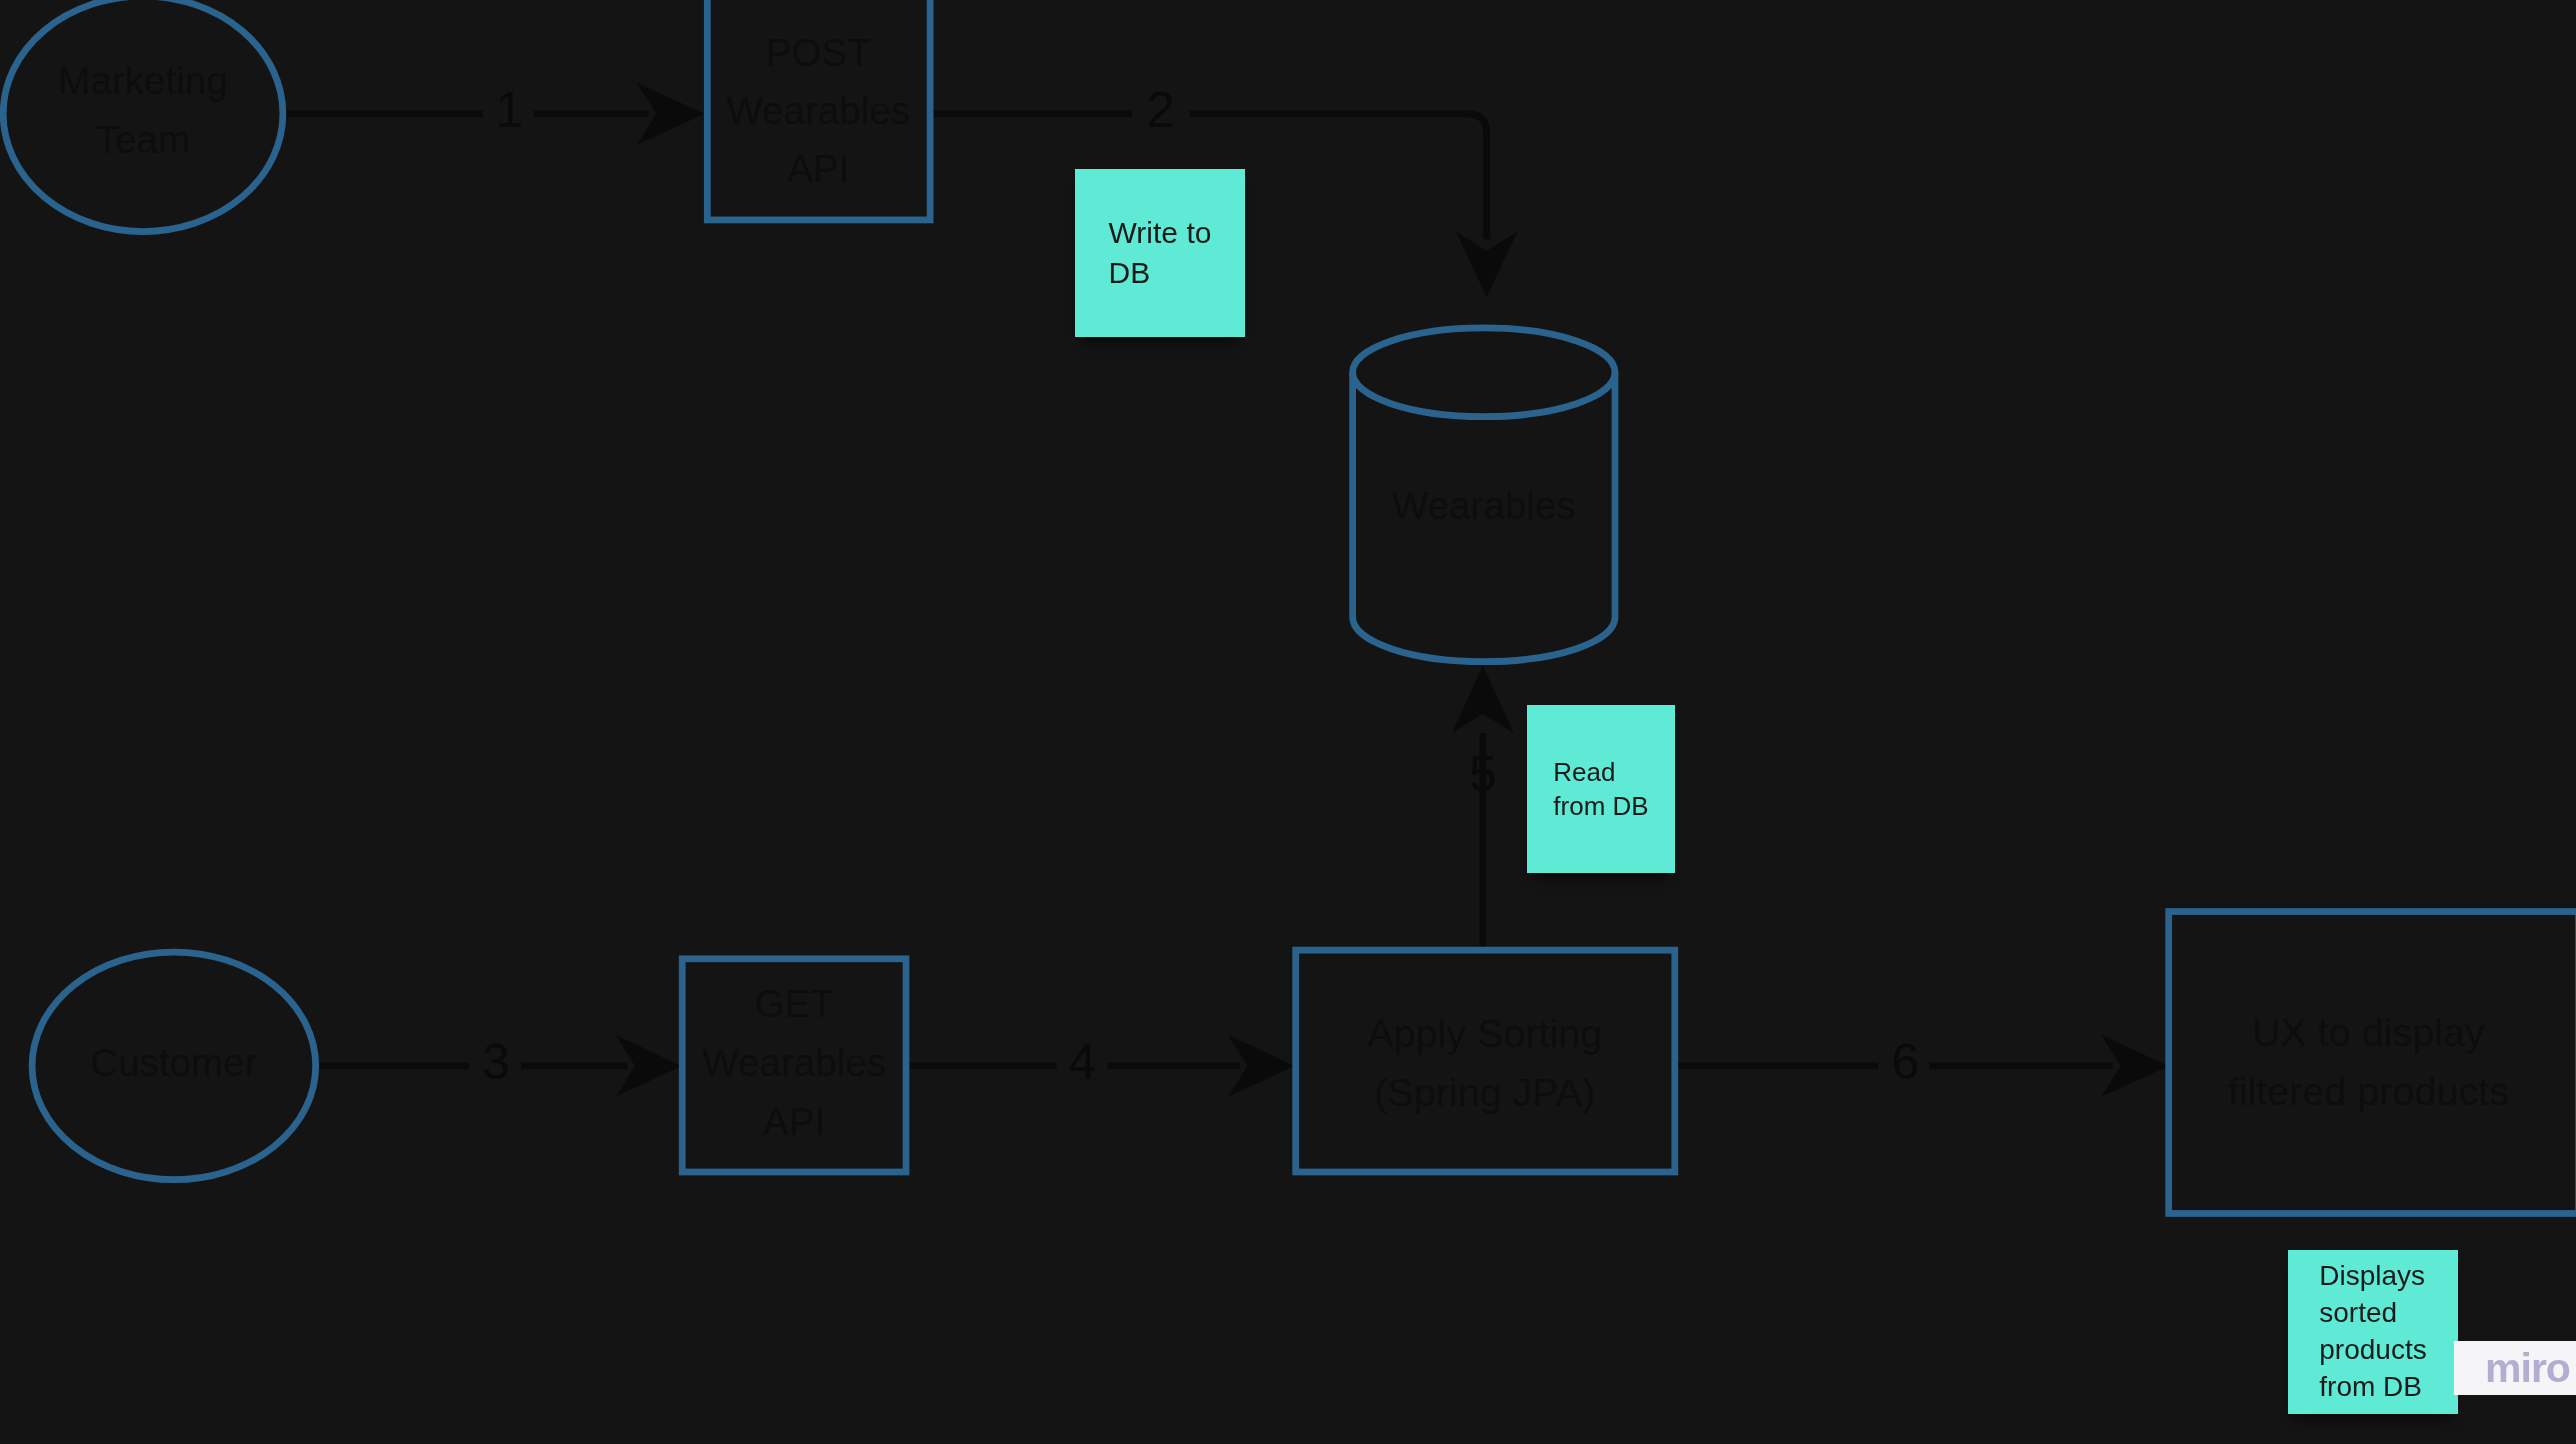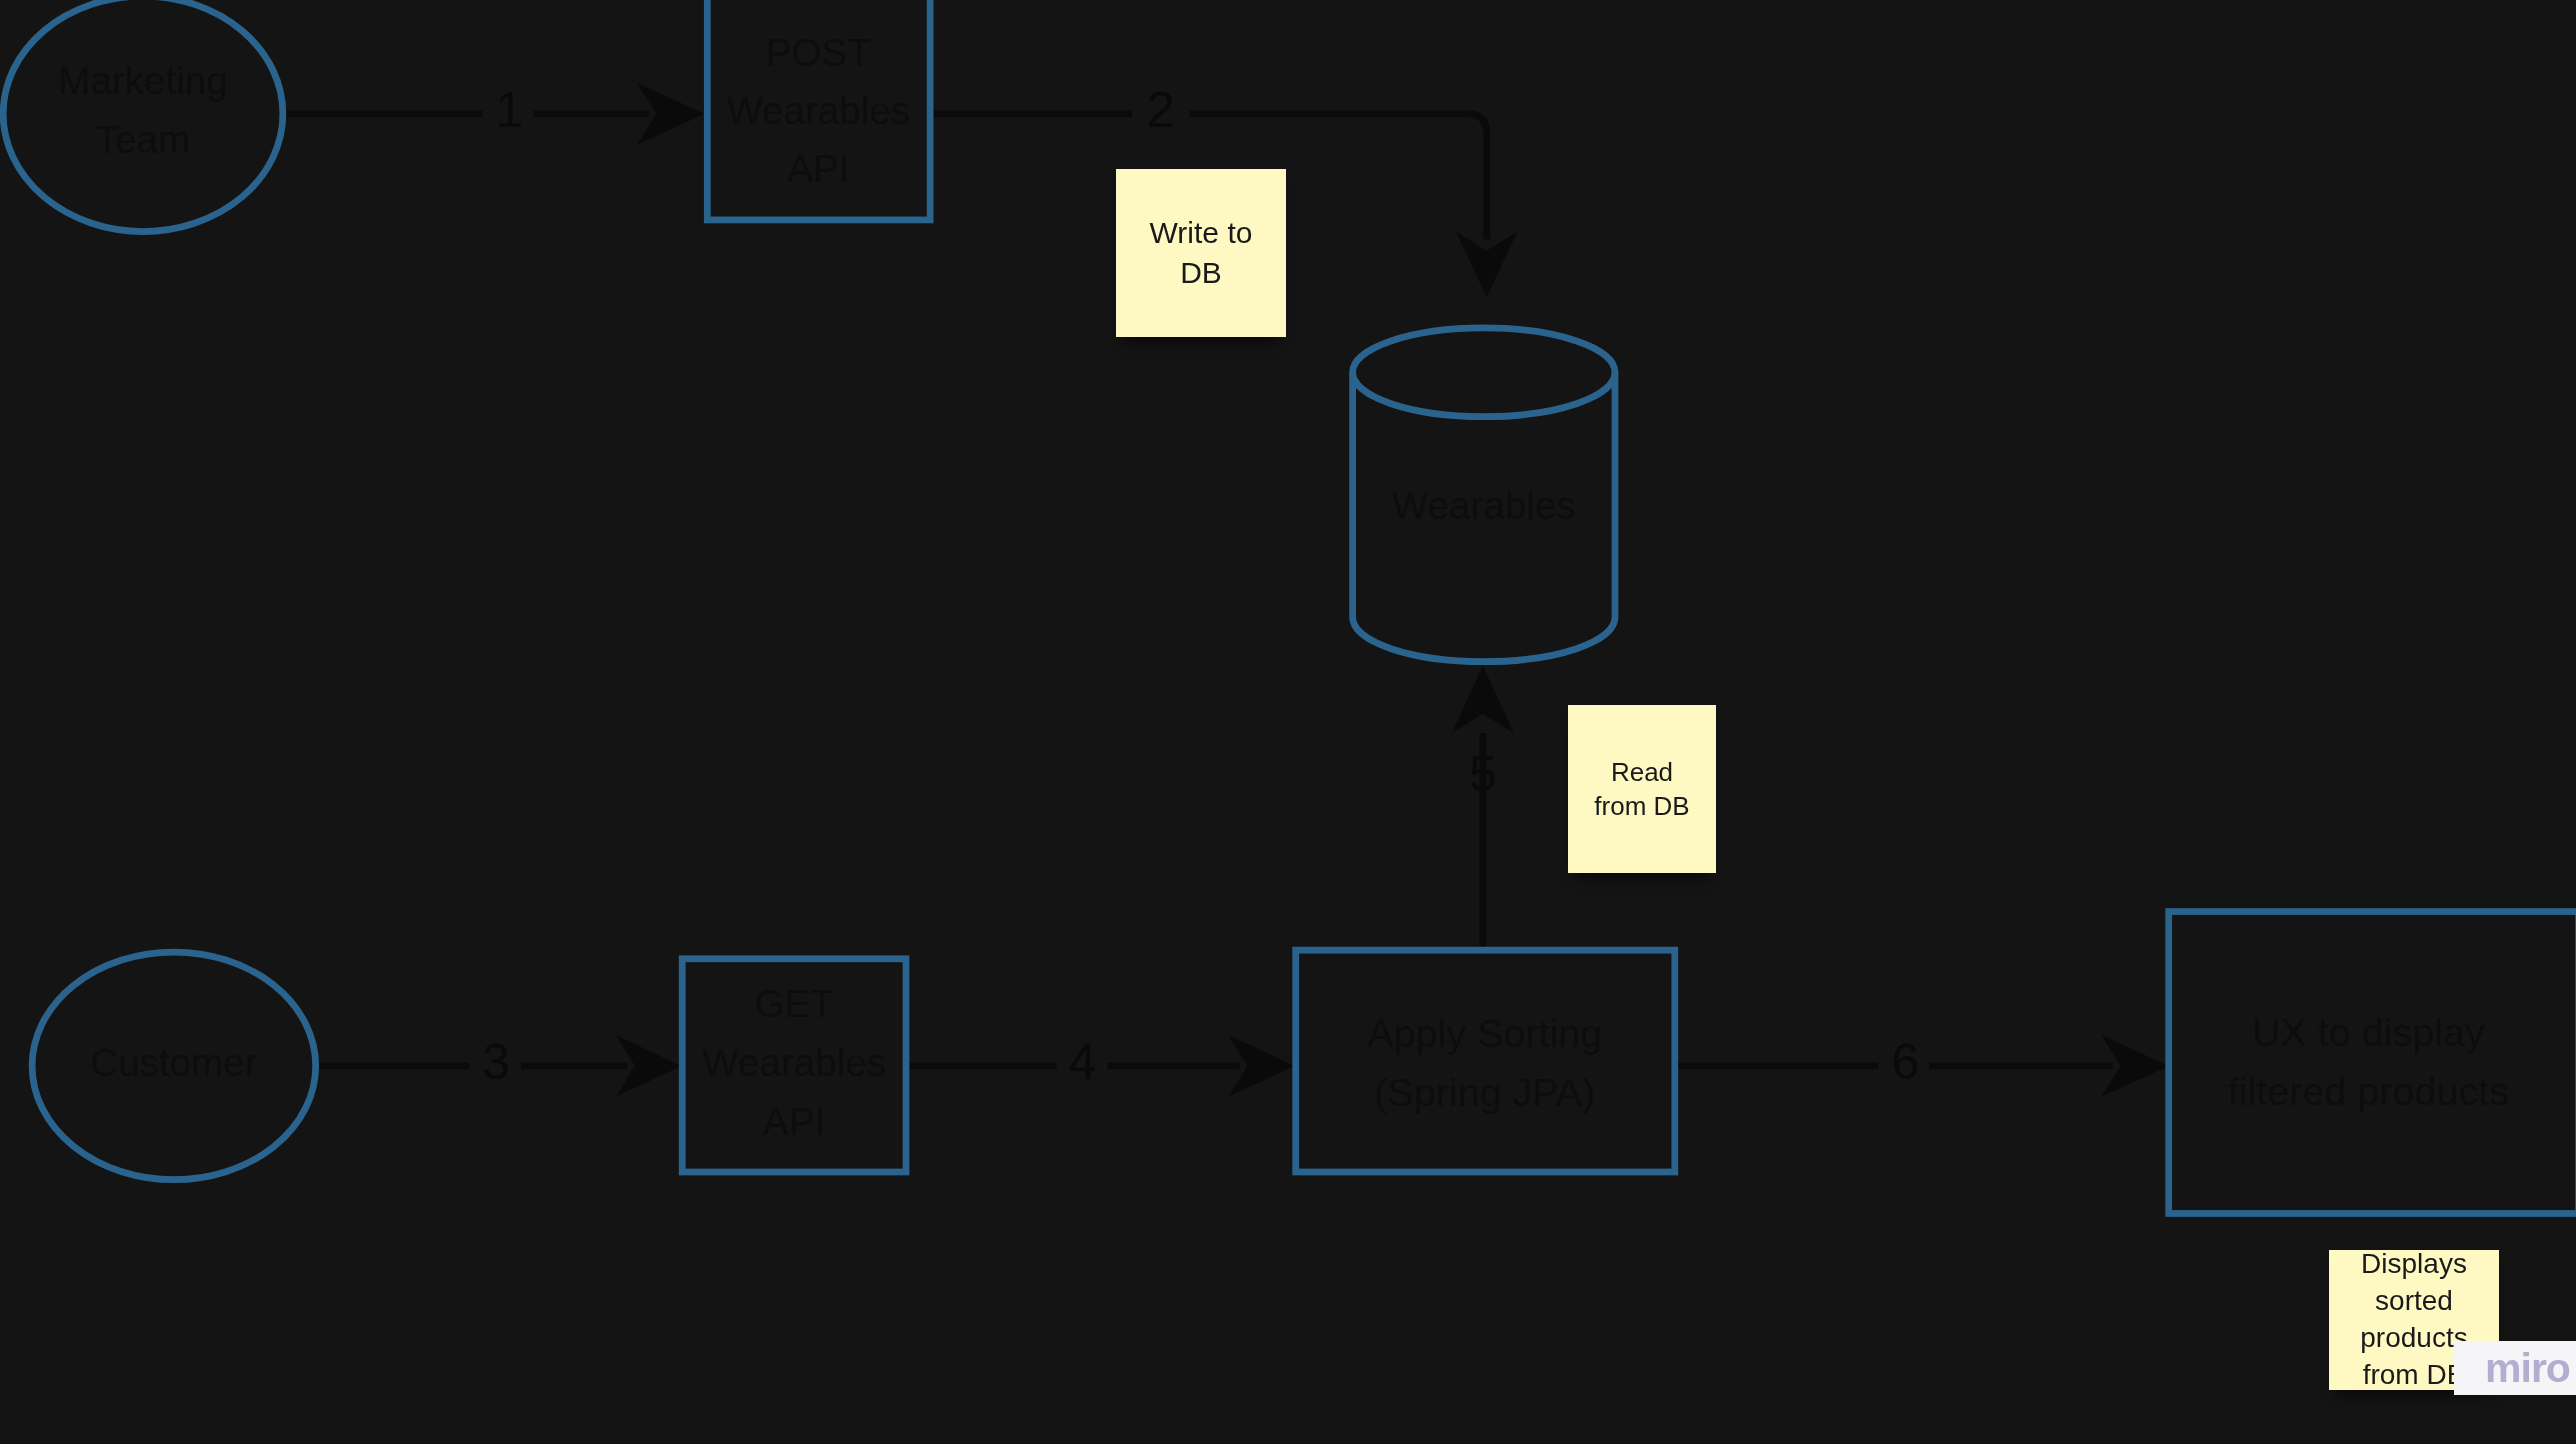--- a/index.html
+++ b/index.html
@@ -51,43 +51,41 @@
   .edge-head {
     fill: #0a0a0a;
   }
   .node-stroke {
     fill: none;
     stroke: #2a648e;
     stroke-width: 7;
   }
   .sticky {
     position: absolute;
-    background: #fef9c3;
+    background: #5eead4;
     box-shadow: 0 9.6px 13.5px -5.8px rgba(0,0,0,0.65);
     color: #1a1a1a;
     font-family: "Liberation Sans", sans-serif;
     display: flex;
     align-items: center;
     justify-content: center;
-    text-align: center;
     line-height: 1.32;
     box-sizing: border-box;
-    margin-left: 41px;
   }
   .sticky-text { white-space: pre-line; }
   #sticky-write {
     left: 1075px; top: 169px; width: 170px; height: 168px;
     font-size: 30px;
   }
   #sticky-read {
     left: 1527px; top: 705px; width: 148px; height: 168px;
     font-size: 26px;
   }
   #sticky-displays {
-    left: 2288px; top: 1250px; width: 170px; height: 140px;
+    left: 2288px; top: 1250px; width: 170px; height: 164px;
     font-size: 28px;
   }
   #miro-watermark {
     position: absolute;
     left: 2406px; top: 1341px;
     width: 147px; height: 54px;
     background: #f5f4f7;
     display: flex;
     align-items: center;
     justify-content: center;

